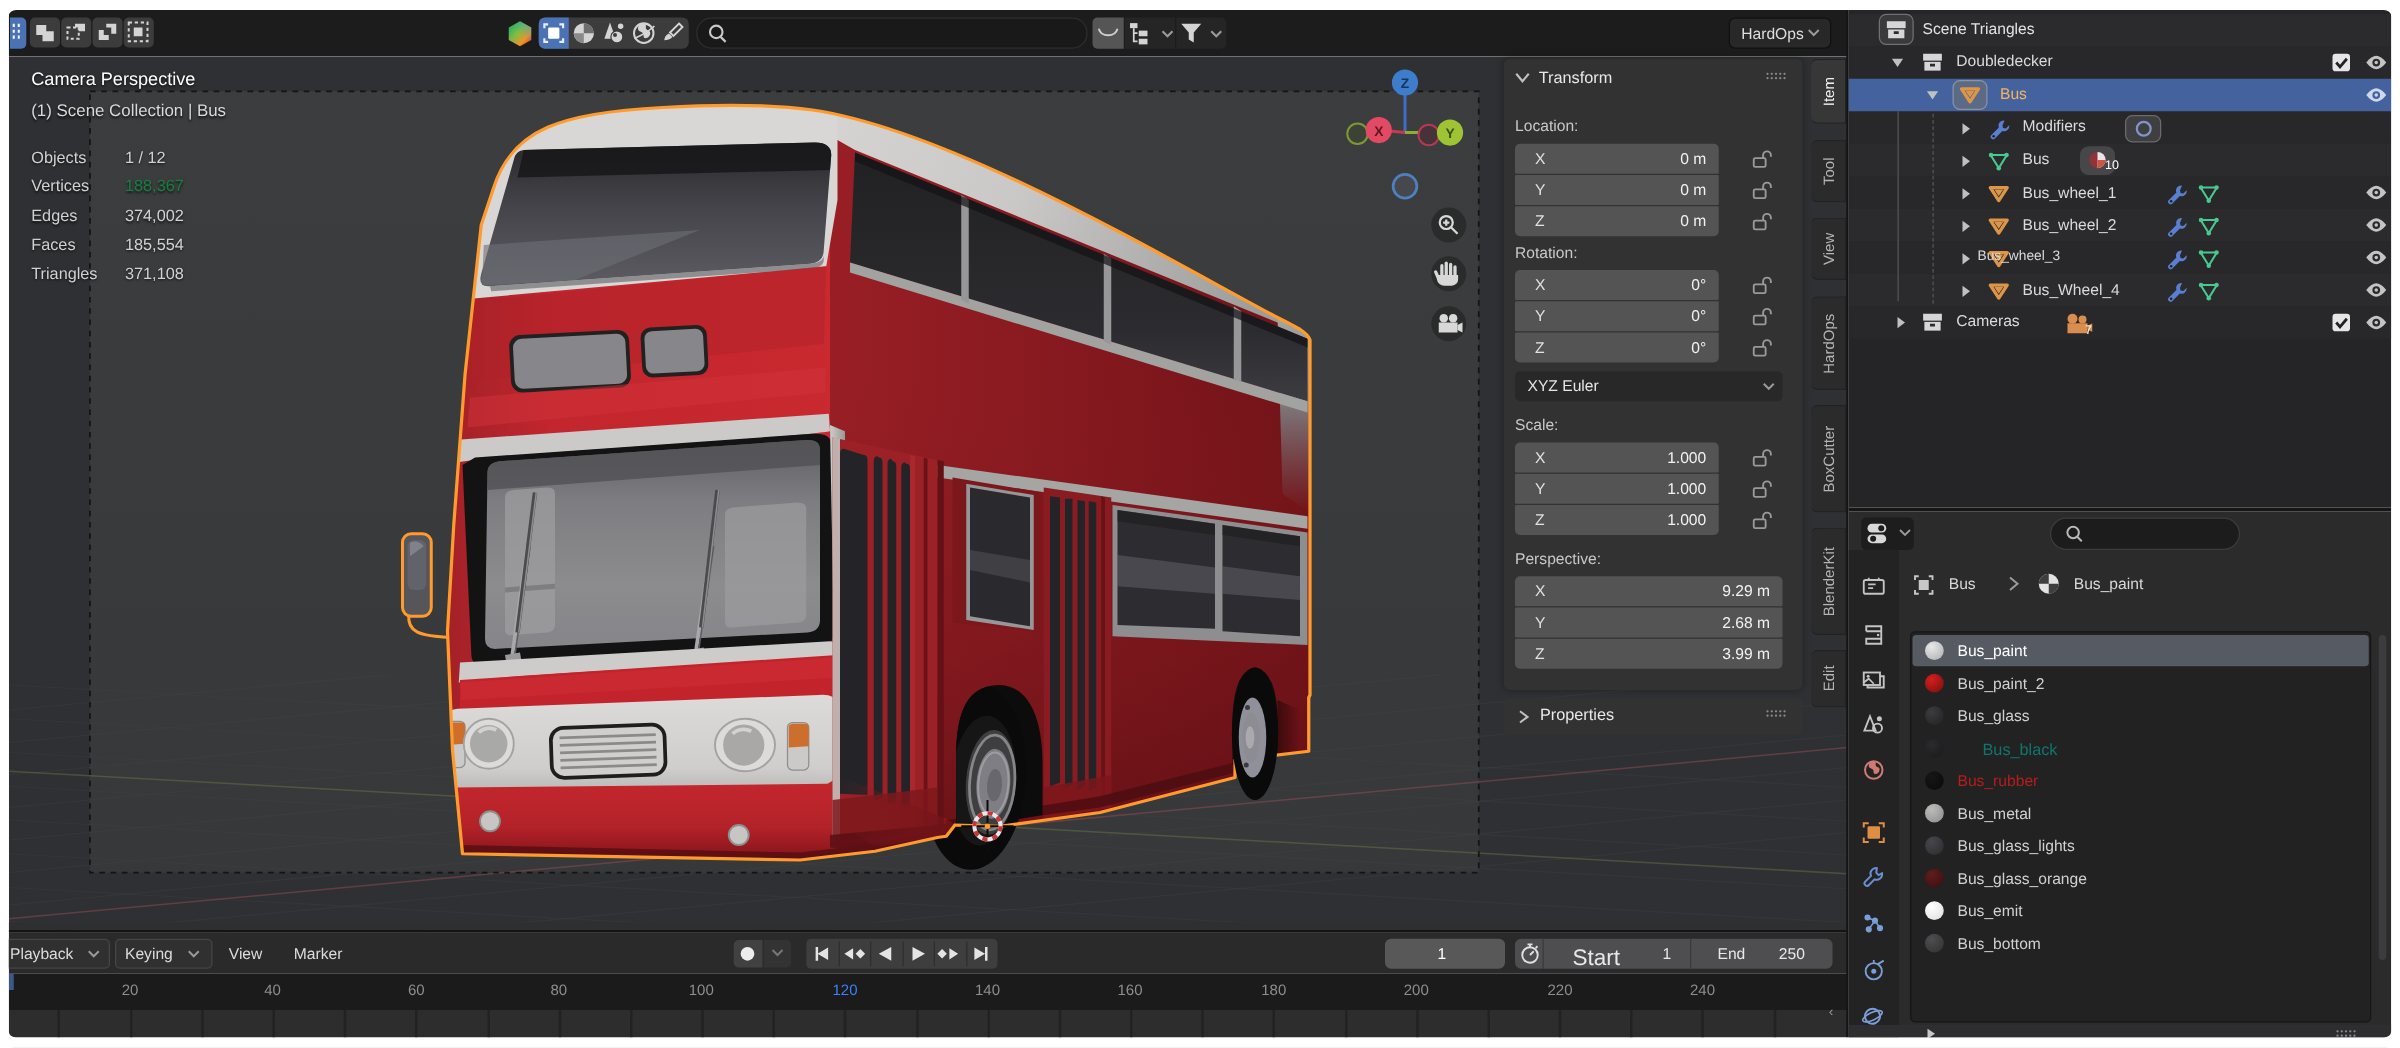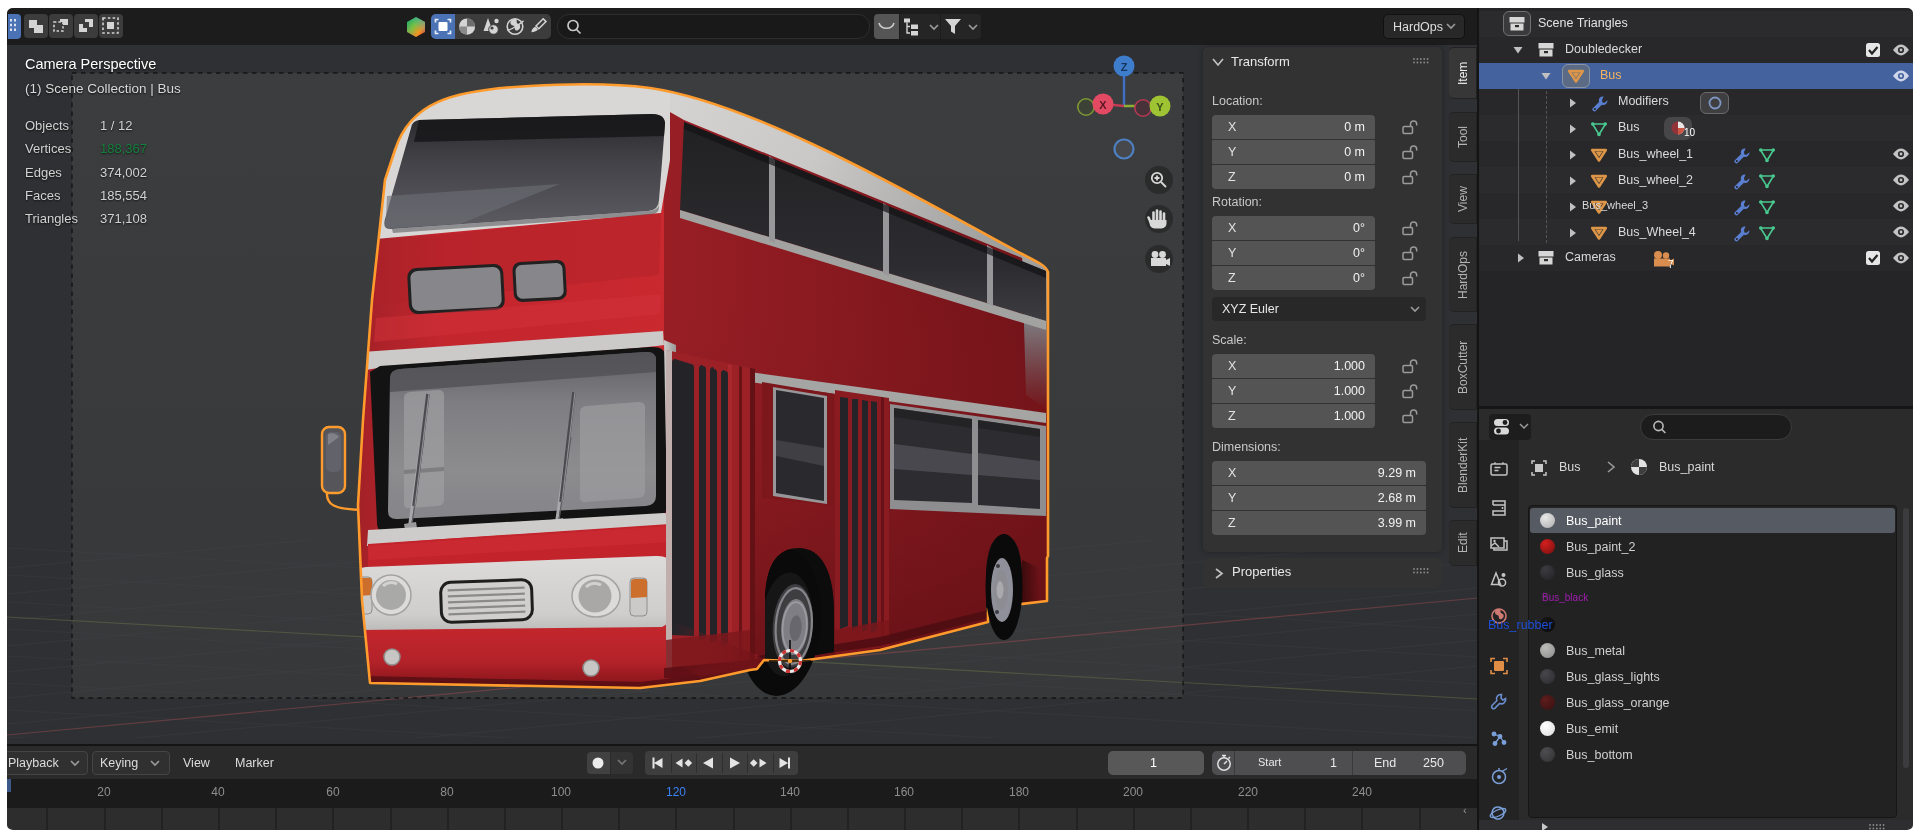--- a/index.html
+++ b/index.html
@@ -422,21 +422,21 @@
     <circle cx="8.8" cy="2" r="0.9" fill="#8a8a8a"></circle>
     <circle cx="8.8" cy="5.5" r="0.9" fill="#8a8a8a"></circle>
     <circle cx="12.2" cy="2" r="0.9" fill="#8a8a8a"></circle>
     <circle cx="12.2" cy="5.5" r="0.9" fill="#8a8a8a"></circle>
     <circle cx="15.6" cy="2" r="0.9" fill="#8a8a8a"></circle>
     <circle cx="15.6" cy="5.5" r="0.9" fill="#8a8a8a"></circle>
   </svg>
 <div class="t" style="left:1212px;top:95px;font-size:12.5px;color:#c8c8c8">Location:</div>
 <div class="t" style="left:1212px;top:196px;font-size:12.5px;color:#c8c8c8">Rotation:</div>
 <div class="t" style="left:1212px;top:334px;font-size:12.5px;color:#c8c8c8">Scale:</div>
-<div class="t" style="left:1212px;top:441px;font-size:12.5px;color:#c8c8c8">Dimensions:</div>
+<div class="t" style="left:1212px;top:441px;font-size:12.5px;color:#c8c8c8">Perspective:</div>
 <div class="a" style="left:1212px;top:115px;width:163px;height:24px;background:#545454;border-radius:4px 4px 1px 1px"></div>
 <div class="t" style="left:1228px;top:121px;font-size:12.5px;color:#e2e2e2">X</div>
 <div class="t" style="left:1365px;top:121px;font-size:12.5px;color:#f2f2f2;transform:translateX(-100%)">0 m</div>
 <svg class="a" style="left:1400px;top:118px" width="20" height="18">
     <rect x="3" y="8.5" width="9.5" height="7" rx="1.2" fill="none" stroke="#9a9a9a" stroke-width="1.5"></rect>
     <path d="M10.5 8.5V6.2a3.1 3.1 0 016.2 0V7.4" fill="none" stroke="#9a9a9a" stroke-width="1.5"></path>
   </svg>
 <div class="a" style="left:1212px;top:140px;width:163px;height:24px;background:#545454;border-radius:1px 1px 1px 1px"></div>
 <div class="t" style="left:1228px;top:146px;font-size:12.5px;color:#e2e2e2">Y</div>
 <div class="t" style="left:1365px;top:146px;font-size:12.5px;color:#f2f2f2;transform:translateX(-100%)">0 m</div>
@@ -578,21 +578,21 @@
 <div class="a" style="left:773px;top:753px;width:1px;height:20px;background:#2e2e2e"></div>
 <div class="a" style="left:1108px;top:751px;width:96px;height:24px;background:#585858;border-radius:5px"></div>
 <div class="t" style="left:1150px;top:757px;font-size:12.5px;color:#fff">1</div>
 <div class="a" style="left:1212px;top:751px;width:254px;height:24px;background:#4e4e50;border-radius:5px"></div>
 <div class="a" style="left:1234px;top:751px;width:1px;height:24px;background:#3a3a3a"></div>
 <div class="a" style="left:1352px;top:751px;width:1px;height:24px;background:#3a3a3a"></div>
 <svg class="a" style="left:1213px;top:753px" width="22" height="20">
     <circle cx="11" cy="11" r="6.2" fill="none" stroke="#e0e0e0" stroke-width="1.5"></circle>
     <path d="M9 2.5h4M11 2.5v2.3M15.5 5.5l1.5-1.5M11 11l3-3" stroke="#e0e0e0" stroke-width="1.5" fill="none"></path>
   </svg>
-<div class="t" style="left:1258px;top:757px;font-size:11px;color:#e8e8e8">Start</div>
+<div class="t" style="left:1258px;top:757px;font-size:18px;color:#e8e8e8">Start</div>
 <div class="t" style="left:1330px;top:757px;font-size:12.5px;color:#e8e8e8">1</div>
 <div class="t" style="left:1374px;top:757px;font-size:12.5px;color:#e8e8e8">End</div>
 <div class="t" style="left:1423px;top:757px;font-size:12.5px;color:#e8e8e8">250</div>
 <div class="a" style="left:7px;top:779px;width:1471px;height:29px;background:#1b1b1b"></div>
 <div class="t" style="left:104px;top:786px;font-size:12px;color:#8e8e8e;transform:translateX(-50%)">20</div>
 <div class="t" style="left:218px;top:786px;font-size:12px;color:#8e8e8e;transform:translateX(-50%)">40</div>
 <div class="t" style="left:333px;top:786px;font-size:12px;color:#8e8e8e;transform:translateX(-50%)">60</div>
 <div class="t" style="left:447px;top:786px;font-size:12px;color:#8e8e8e;transform:translateX(-50%)">80</div>
 <div class="t" style="left:561px;top:786px;font-size:12px;color:#8e8e8e;transform:translateX(-50%)">100</div>
 <div class="t" style="left:676px;top:786px;font-size:12px;color:#3b82f6;transform:translateX(-50%)">120</div>
@@ -943,31 +943,31 @@
 <div class="t" style="left:1566px;top:567px;font-size:12.5px;color:#d0d0d0">Bus_glass</div>
 <svg class="a" style="left:1539px;top:590px" width="17" height="17">
     <defs>
       <radialGradient id="m3" cx="0.35" cy="0.3" r="0.9">
         <stop offset="0" stop-color="#2b2b2d"></stop>
         <stop offset="1" stop-color="#1a1a1c"></stop>
       </radialGradient>
     </defs>
     <circle cx="8.5" cy="8.5" r="7.5" fill="url(#m3)"></circle>
   </svg>
-<div class="t" style="left:1542px;top:593px;font-size:10px;color:#a21caf">Bus_black</div>
+<div class="t" style="left:1586px;top:593px;font-size:13px;color:#0f766e">Bus_black</div>
 <svg class="a" style="left:1539px;top:616px" width="17" height="17">
     <defs>
       <radialGradient id="m4" cx="0.35" cy="0.3" r="0.9">
         <stop offset="0" stop-color="#161616"></stop>
         <stop offset="1" stop-color="#0a0a0a"></stop>
       </radialGradient>
     </defs>
     <circle cx="8.5" cy="8.5" r="7.5" fill="url(#m4)"></circle>
   </svg>
-<div class="t" style="left:1488px;top:619px;font-size:12.5px;color:#1d4ed8">Bus_rubber</div>
+<div class="t" style="left:1566px;top:619px;font-size:12.5px;color:#b91c1c">Bus_rubber</div>
 <svg class="a" style="left:1539px;top:642px" width="17" height="17">
     <defs>
       <radialGradient id="m5" cx="0.35" cy="0.3" r="0.9">
         <stop offset="0" stop-color="#bcbcba"></stop>
         <stop offset="1" stop-color="#8e8e8c"></stop>
       </radialGradient>
     </defs>
     <circle cx="8.5" cy="8.5" r="7.5" fill="url(#m5)"></circle>
   </svg>
 <div class="t" style="left:1566px;top:645px;font-size:12.5px;color:#d0d0d0">Bus_metal</div>

